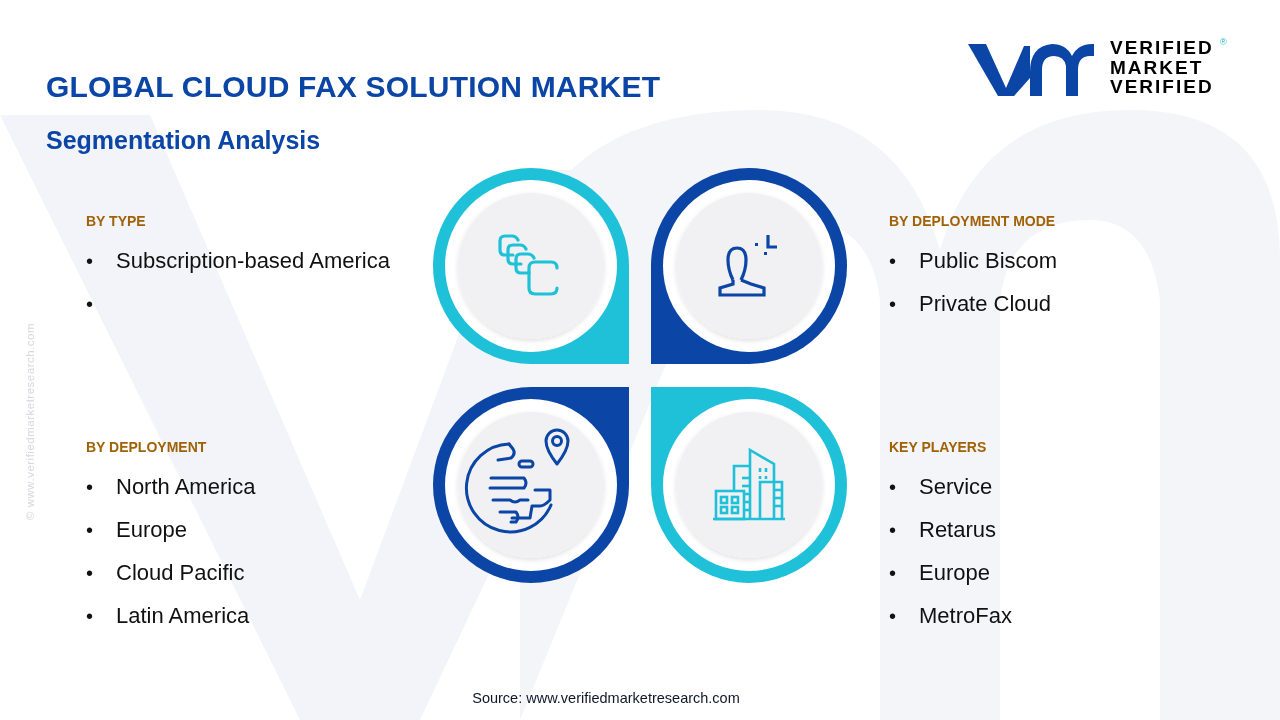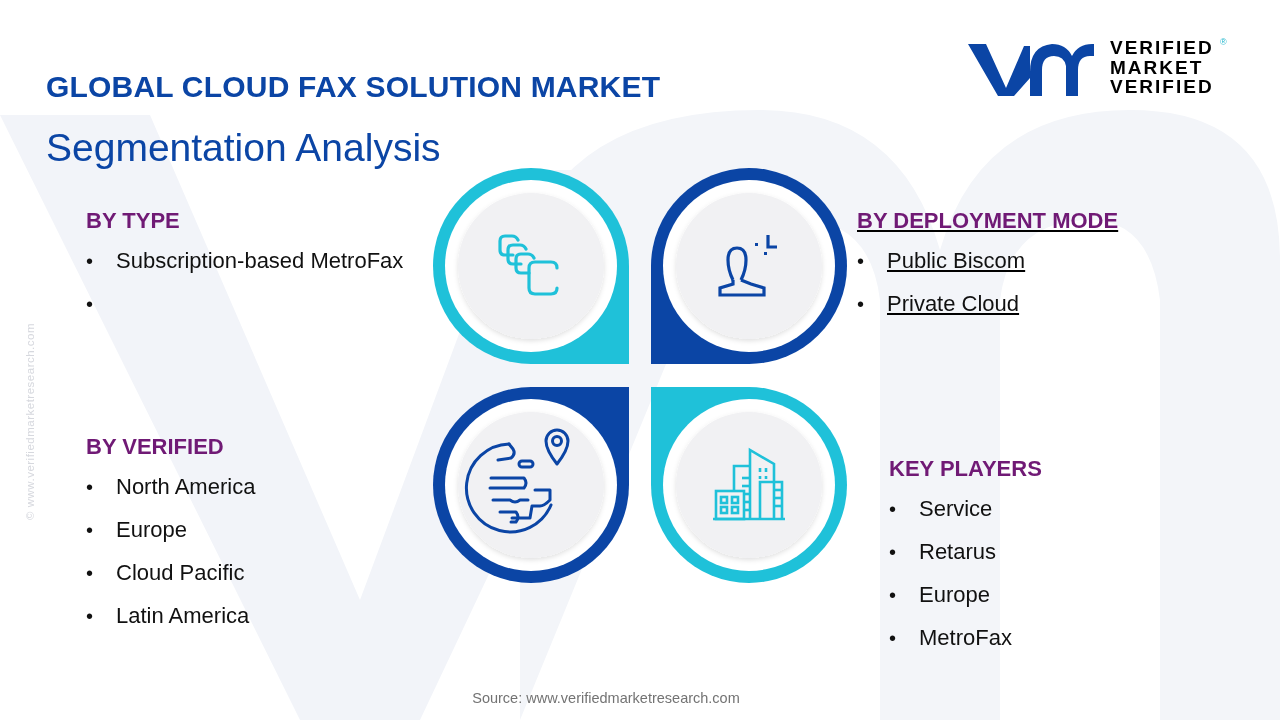--- a/index.html
+++ b/index.html
@@ -1,30 +1,30 @@
 <!DOCTYPE html>
 <html><head>
 <meta charset="utf-8">
 <style>
   html, body { margin:0; padding:0; }
   body { width:1280px; height:720px; position:relative; overflow:hidden; background:#ffffff; font-family:"Liberation Sans", "DejaVu Sans", sans-serif; }
   .abs { position:absolute; }
   .watermark { position:absolute; left:0; top:0; width:1280px; height:720px; }
   .title { left:46px; top:38px; font-size:30px; font-weight:bold; color:#0B45A5; letter-spacing:0.2px; white-space:nowrap;margin-top:32px; }
-  .subtitle { left:46px; top:126px; font-size:39px; font-weight:normal; color:#0B45A5; white-space:nowrap; }
+  .subtitle { left:46px; top:126px; font-size:25px; font-weight:bold; color:#0B45A5; white-space:nowrap; }
   .logo { left:966px; top:38px; width:270px; height:64px; }
   .logo-text { position:absolute; left:144px; top:0; font-size:19px; font-weight:bold; color:#000000; letter-spacing:2px; line-height:19.5px; }
   .logo-reg { position:absolute; left:254px; top:-1px; font-size:9px; color:#27B8CE; }
   .section { position:absolute; }
-  .sec-head { font-size:22px; font-weight:bold; color:#701a75; white-space:nowrap; margin:0 0 12px 0; height:26px; line-height:26px; }
+  .sec-head { font-size:14px; font-weight:bold; color:#a16207; white-space:nowrap; margin:0 0 12px 0; height:26px; line-height:26px; }
   .sec-list { list-style:none; margin:0; padding:0; }
   .sec-list li { position:relative; font-size:22px; color:#111; height:43px; line-height:30px; padding-left:30px; white-space:nowrap; }
   .sec-list li .bullet { position:absolute; left:0; top:0; font-size:20px; }
   .side-text { left:24px; top:520px; transform-origin:0 0; transform:rotate(-90deg); font-size:11.5px; color:#d6d8de; white-space:nowrap; letter-spacing:0.5px; }
-  .source { left:0; width:1212px; top:690px; text-align:center; font-size:14.5px; color:#737373; }
+  .source { left:0; width:1212px; top:690px; text-align:center; font-size:14.5px; color:#0f172a; }
   .diagram { position:absolute; left:420px; top:160px; width:440px; height:440px; }
 </style>
 </head>
 <body>
 
 <svg class="watermark" viewBox="0 0 1280 720">
   <path d="M0 115 L150 115 L360 600 L520 170 L680 170 L420 720 L300 720 Z" fill="#F2F4F9"></path>
   <path d="M520 720 L520 260 Q560 110 760 110 Q900 110 940 250 Q980 110 1130 110 Q1280 110 1280 260 L1280 720 L1160 720 L1160 300 Q1150 220 1090 220 Q1010 220 1000 300 L1000 720 L880 720 L880 300 Q870 220 800 220 Q700 220 680 330 Z" fill="#F3F5F9"></path>
 </svg>
 
@@ -41,44 +41,44 @@
     <div>VERIFIED</div>
   </div>
   <div class="logo-reg">®</div>
 </div>
 
 <div class="abs side-text">© www.verifiedmarketresearch.com</div>
 
 <div class="section" style="left:86px; top:208px;">
   <div class="sec-head">BY TYPE</div>
   <ul class="sec-list">
-    <li><span class="bullet">•</span><span>Subscription-based MetroFax</span></li>
+    <li><span class="bullet">•</span><span>Subscription-based America</span></li>
     <li><span class="bullet">•</span></li>
   </ul>
 </div>
 
-<div class="section" style="left:857px; top:208px;text-decoration:underline;">
+<div class="section" style="left:889px; top:208px;">
   <div class="sec-head">BY DEPLOYMENT MODE</div>
   <ul class="sec-list">
     <li><span class="bullet">•</span><span>Public Biscom</span></li>
     <li><span class="bullet">•</span><span>Private Cloud</span></li>
   </ul>
 </div>
 
 <div class="section" style="left:86px; top:434px;">
-  <div class="sec-head">BY VERIFIED</div>
+  <div class="sec-head">BY DEPLOYMENT</div>
   <ul class="sec-list">
     <li><span class="bullet">•</span><span>North America</span></li>
     <li><span class="bullet">•</span><span>Europe</span></li>
     <li><span class="bullet">•</span><span>Cloud Pacific</span></li>
     <li><span class="bullet">•</span><span>Latin America</span></li>
   </ul>
 </div>
 
-<div class="section" style="left:889px; top:456px;">
+<div class="section" style="left:889px; top:434px;">
   <div class="sec-head">KEY PLAYERS</div>
   <ul class="sec-list">
     <li><span class="bullet">•</span><span>Service</span></li>
     <li><span class="bullet">•</span><span>Retarus</span></li>
     <li><span class="bullet">•</span><span>Europe</span></li>
     <li><span class="bullet">•</span><span>MetroFax</span></li>
   </ul>
 </div>
 
 <svg class="diagram" viewBox="0 0 440 440">

